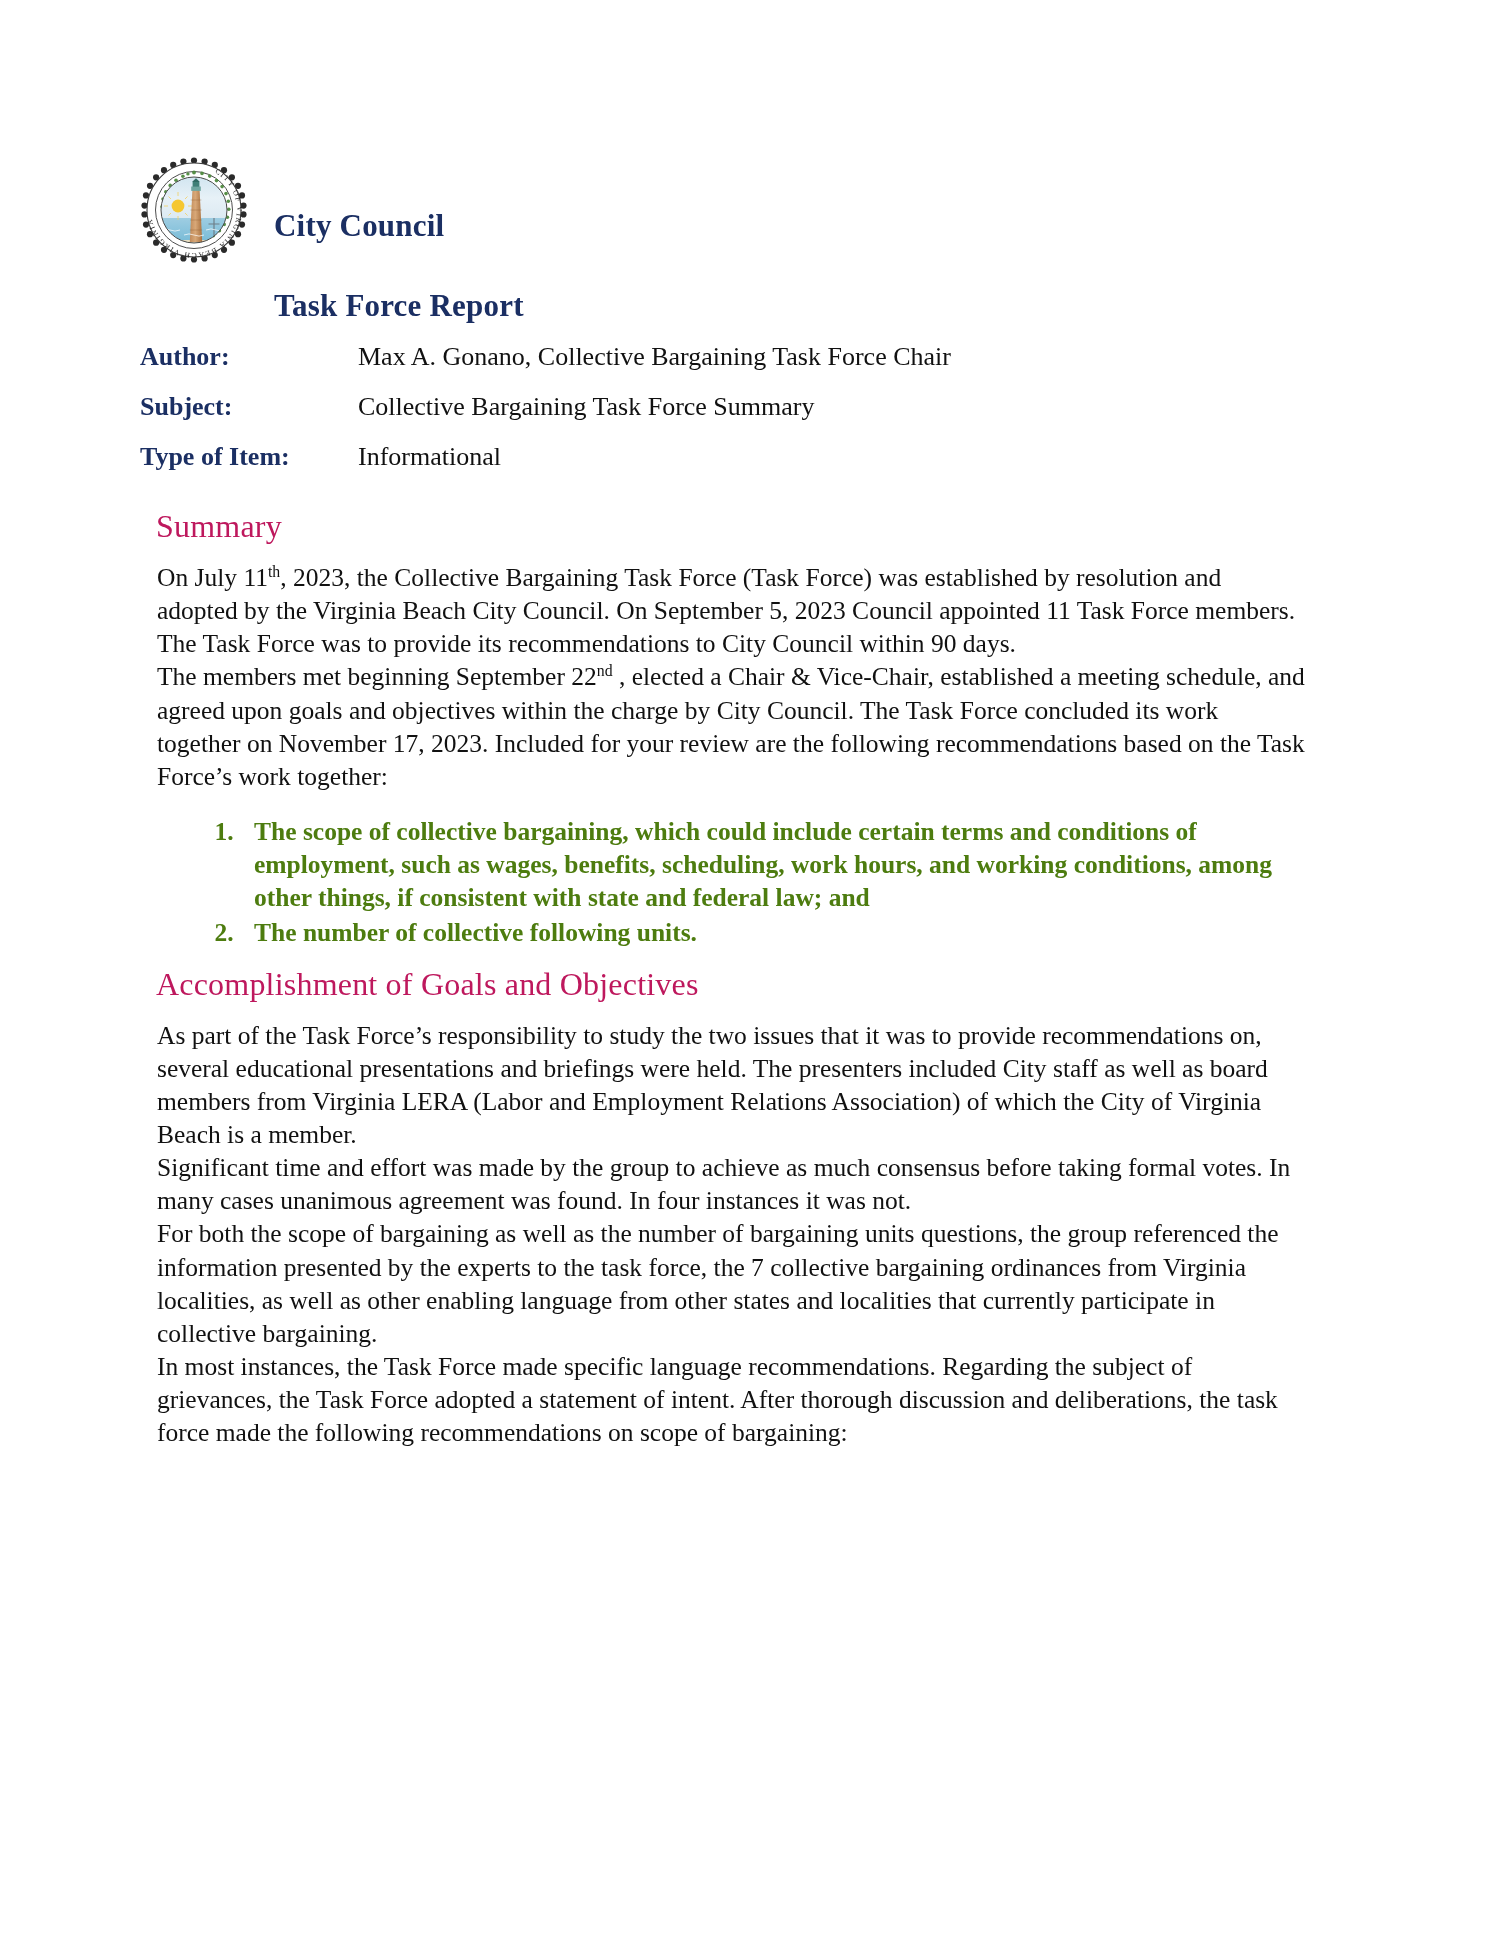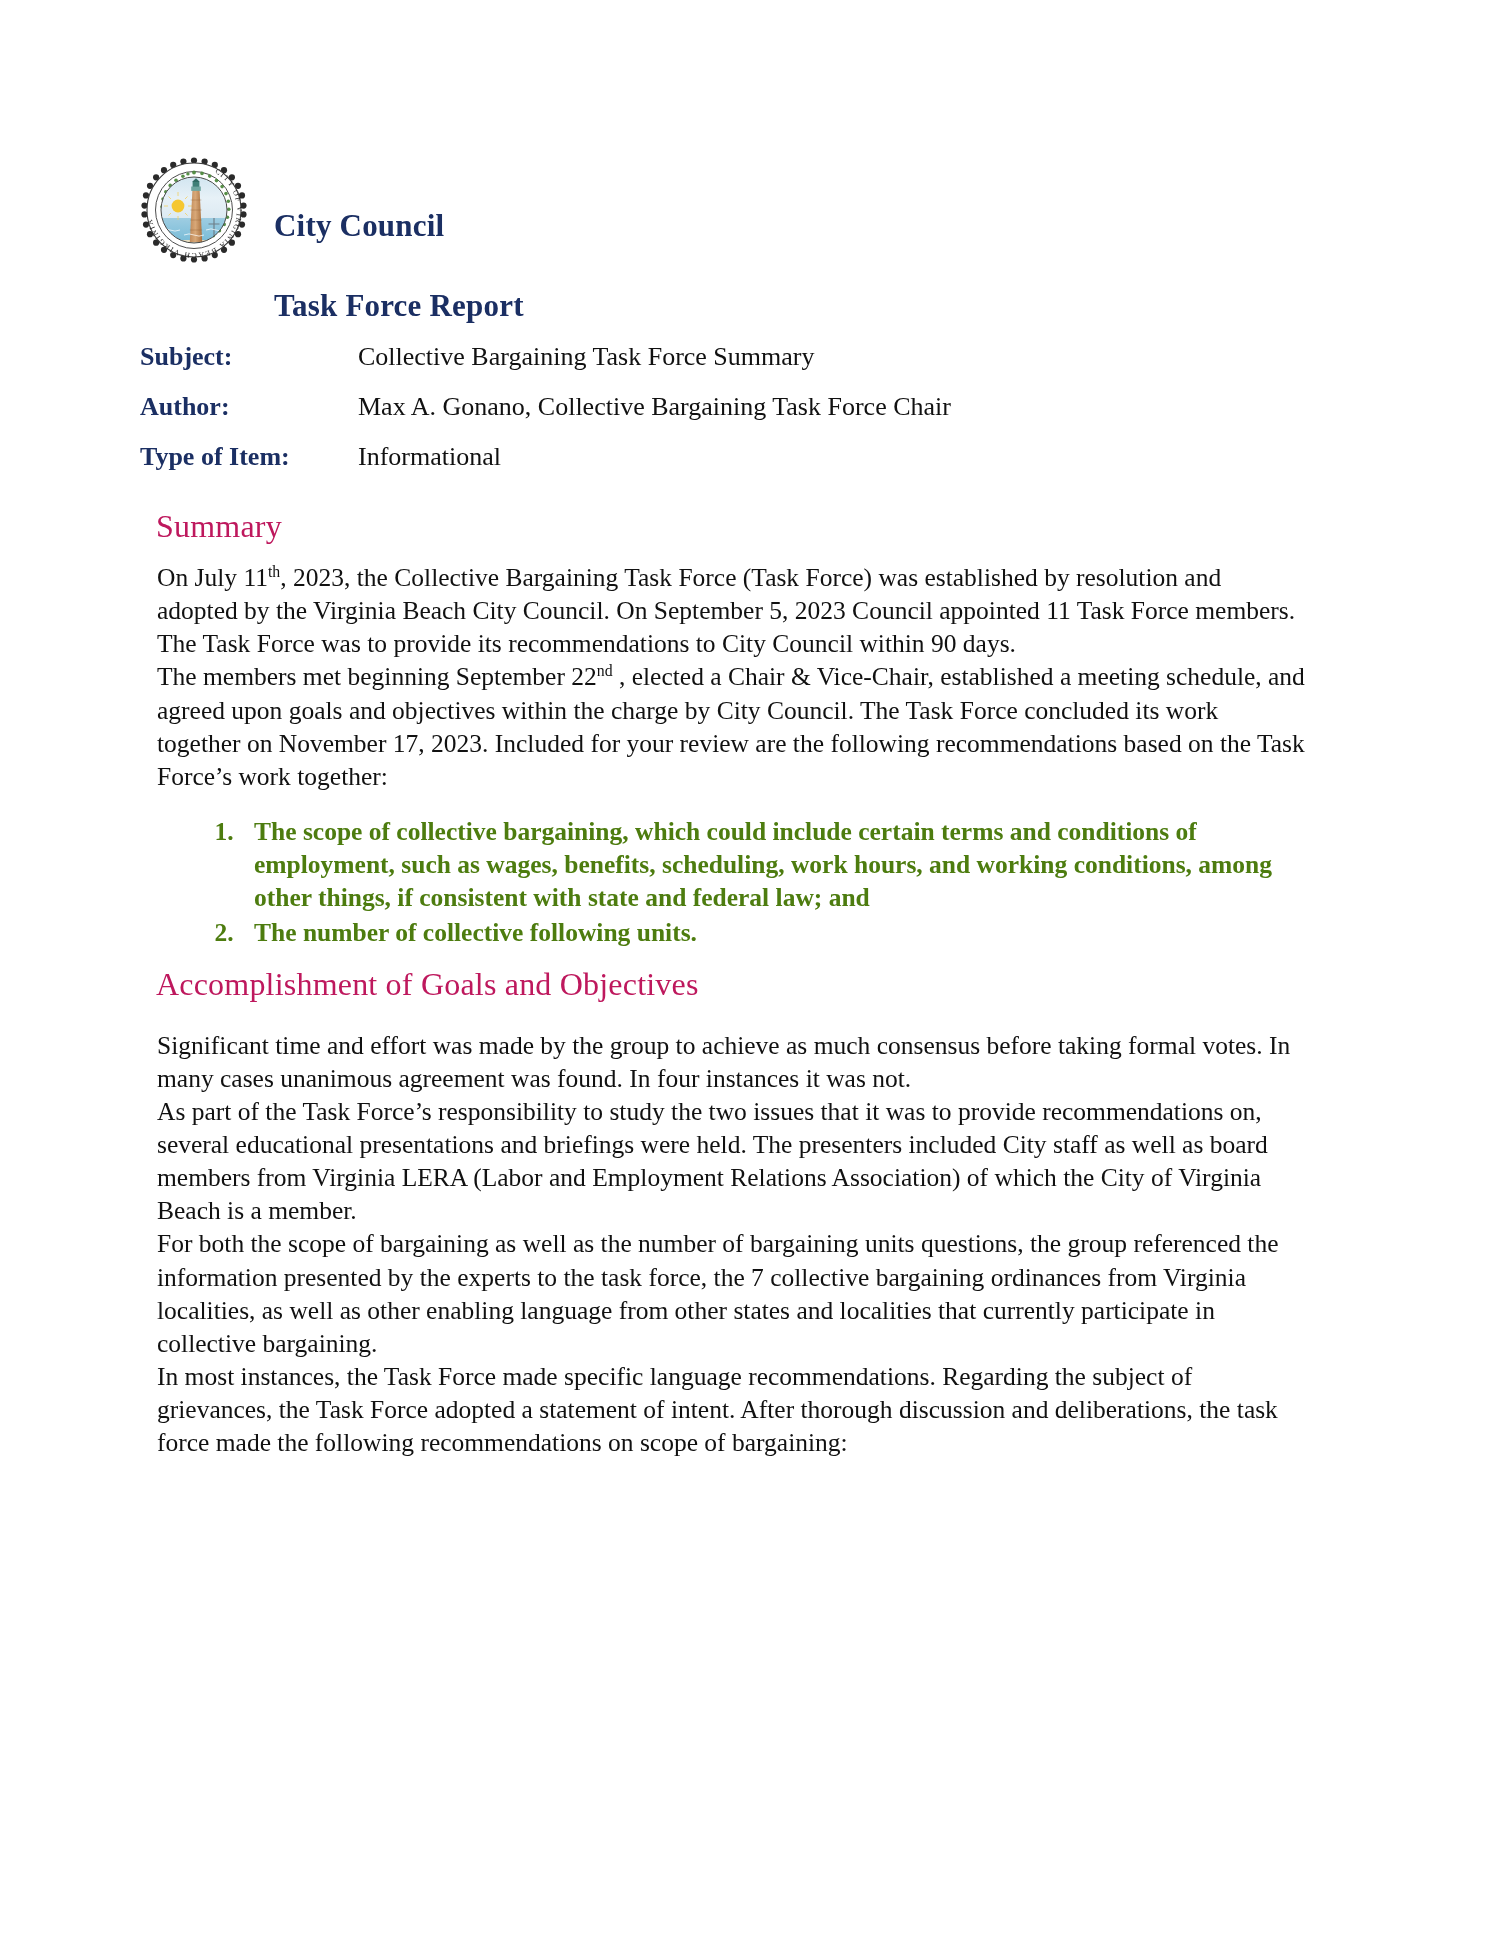--- a/index.html
+++ b/index.html
@@ -283,26 +283,26 @@
 
       <div class="header-titles">
         <div class="header-title">City Council</div>
         <div class="header-title">Task Force Report</div>
       </div>
     </div>
 
     <table class="meta">
       <tbody>
         <tr>
+          <td class="meta-label">Author:</td>
+          <td class="meta-value">Max A. Gonano, Collective Bargaining Task Force Chair</td>
+        </tr>
+        <tr>
           <td class="meta-label">Subject:</td>
           <td class="meta-value">Collective Bargaining Task Force Summary</td>
-        </tr>
-        <tr>
-          <td class="meta-label">Author:</td>
-          <td class="meta-value">Max A. Gonano, Collective Bargaining Task Force Chair</td>
         </tr>
         <tr>
           <td class="meta-label">Type of Item:</td>
           <td class="meta-value">Informational</td>
         </tr>
       </tbody>
     </table>
 
     <h2 class="section h-summary">Summary</h2>
 
@@ -310,19 +310,19 @@
 
     <p class="body"><span>The members met beginning September 22</span><sup>nd</sup><span> , elected a Chair &amp; Vice-Chair, established a meeting schedule, and agreed upon goals and objectives within the charge by City Council. The Task Force concluded its work together on November 17, 2023. Included for your review are the following recommendations based on the Task Force’s work together:</span></p>
 
     <ol class="reco">
       <li>The scope of collective bargaining, which could include certain terms and conditions of employment, such as wages, benefits, scheduling, work hours, and working conditions, among other things, if consistent with state and federal law; and</li>
       <li>The number of collective following units.</li>
     </ol>
 
     <h2 class="section h-accomplishment">Accomplishment of Goals and Objectives</h2>
 
+    <p class="body">As part of the Task Force’s responsibility to study the two issues that it was to provide recommendations on, several educational presentations and briefings were held. The presenters included City staff as well as board members from Virginia LERA (Labor and Employment Relations Association) of which the City of Virginia Beach is a member.</p>
     <p class="body gap">Significant time and effort was made by the group to achieve as much consensus before taking formal votes. In many cases unanimous agreement was found. In four instances it was not.</p>
-    <p class="body">As part of the Task Force’s responsibility to study the two issues that it was to provide recommendations on, several educational presentations and briefings were held. The presenters included City staff as well as board members from Virginia LERA (Labor and Employment Relations Association) of which the City of Virginia Beach is a member.</p>
     <p class="body gap">For both the scope of bargaining as well as the number of bargaining units questions, the group referenced the information presented by the experts to the task force, the 7 collective bargaining ordinances from Virginia localities, as well as other enabling language from other states and localities that currently participate in collective bargaining.</p>
     <p class="body gap">In most instances, the Task Force made specific language recommendations. Regarding the subject of grievances, the Task Force adopted a statement of intent. After thorough discussion and deliberations, the task force made the following recommendations on scope of bargaining:</p>
 
   </div>
 </div>
 
 </body></html>

